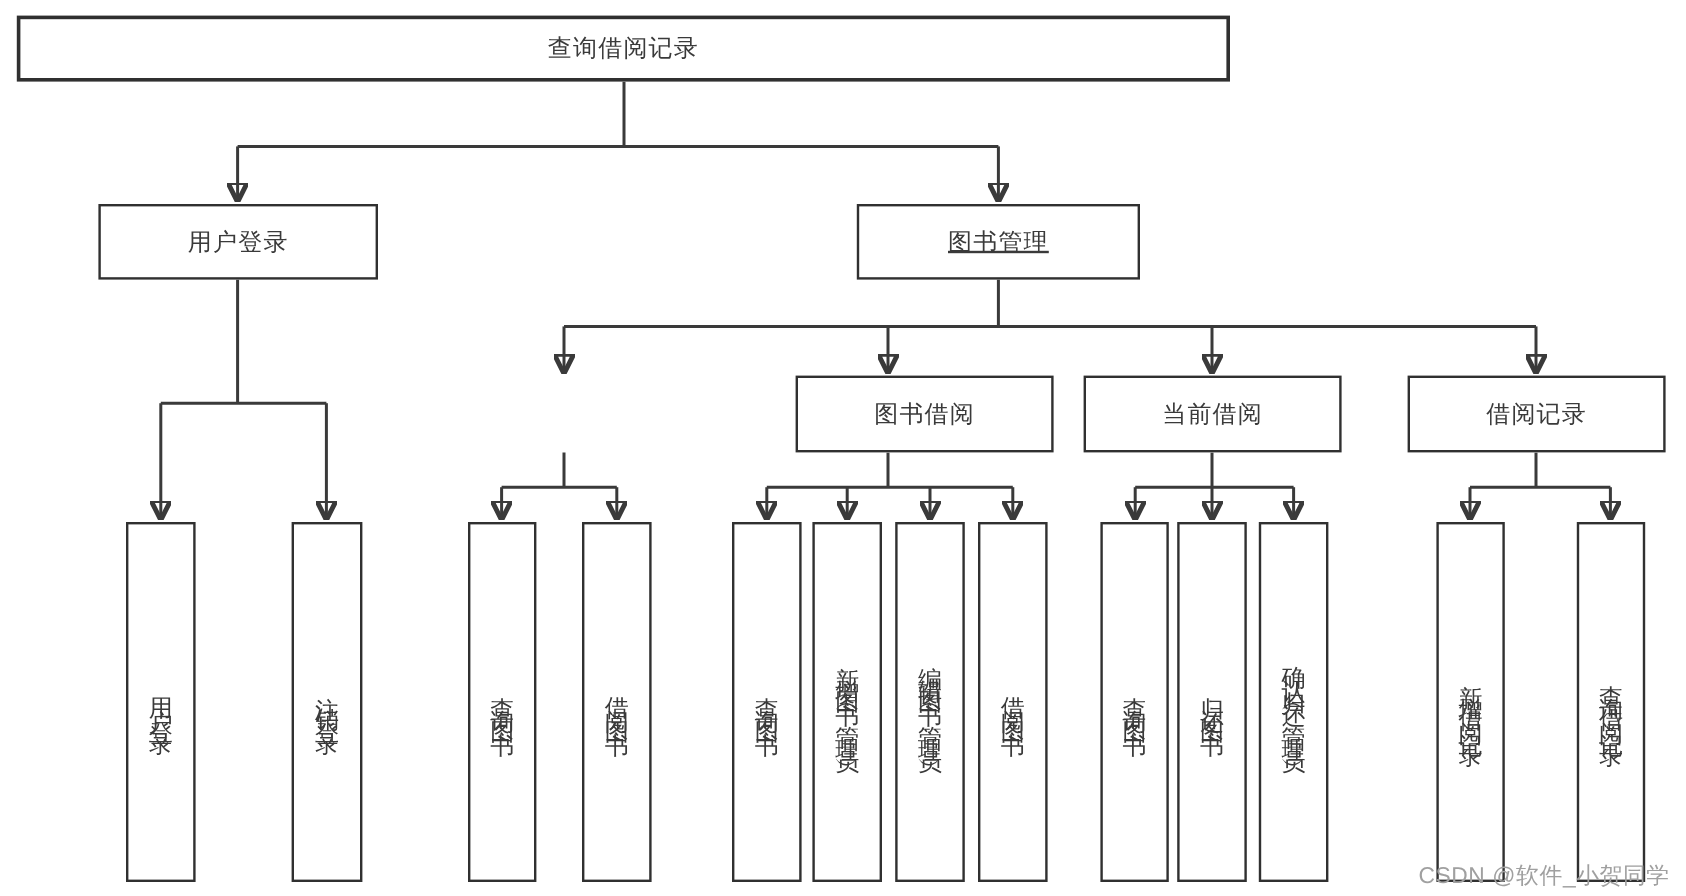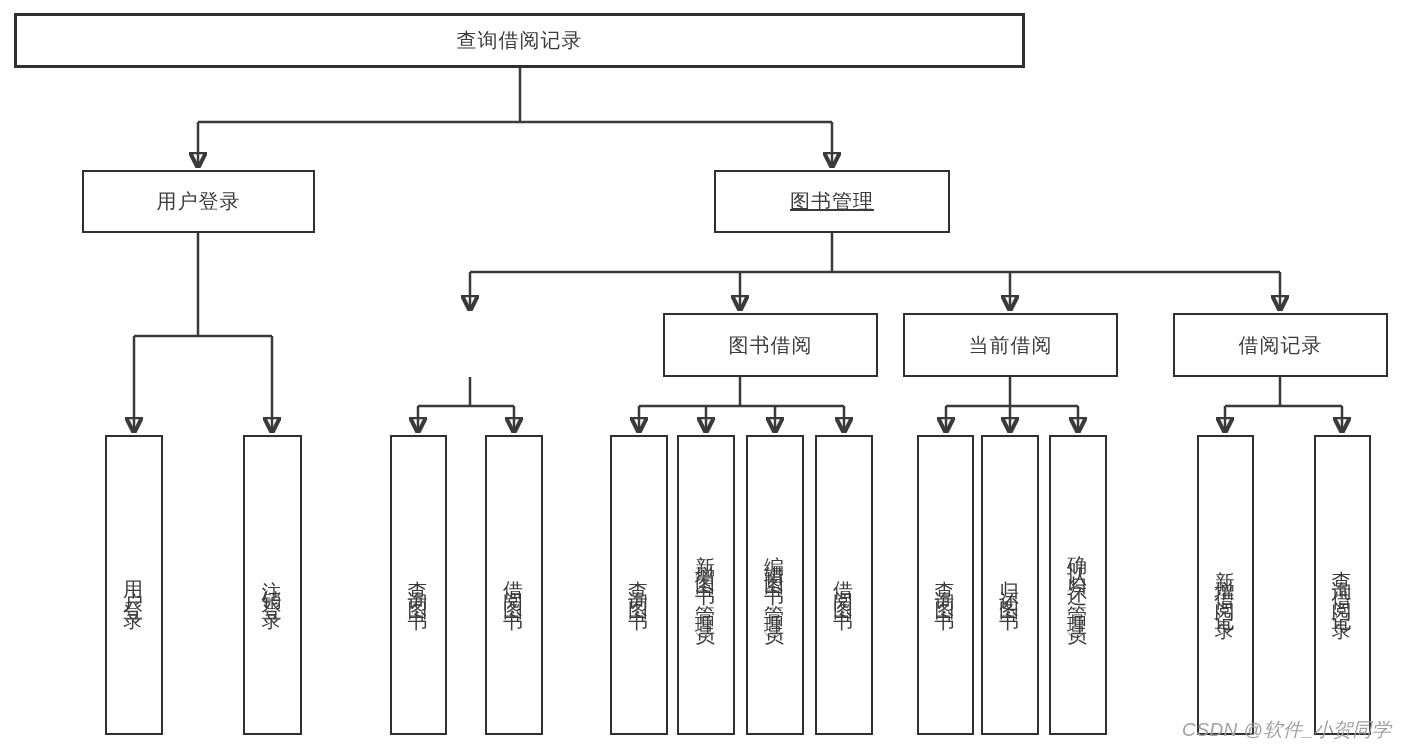--- a/index.html
+++ b/index.html
@@ -50,21 +50,20 @@
     white-space: nowrap;
   }
   .watermark {
     position: absolute;
     left: 1182px;
     top: 717px;
     font-size: 19px;
     color: #a0a0a0;
     letter-spacing: 0.5px;
     white-space: nowrap;
-    font-style: italic;
   }
 </style>
 </head>
 <body>
 
 <div class="canvas">
 
   <svg class="connectors" width="1405" height="747" viewBox="0 0 1405 747" xmlns="http://www.w3.org/2000/svg">
     <defs>
       <marker id="arrowhead" viewBox="0 0 10 10" refX="8.5" refY="5" markerWidth="6.5" markerHeight="7" orient="auto-start-reverse">

